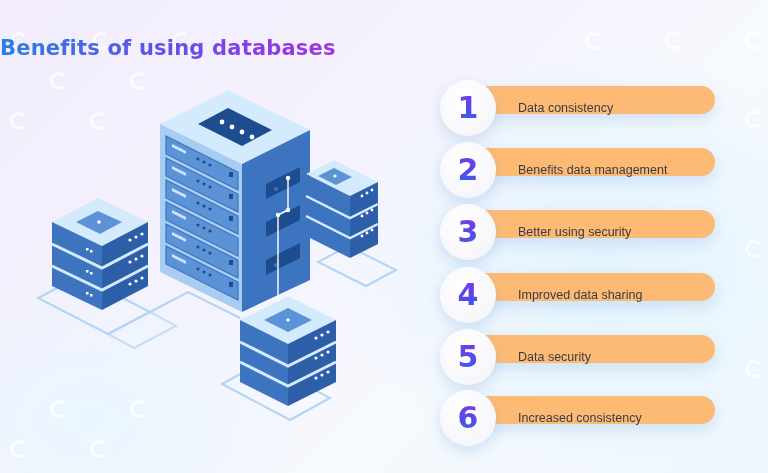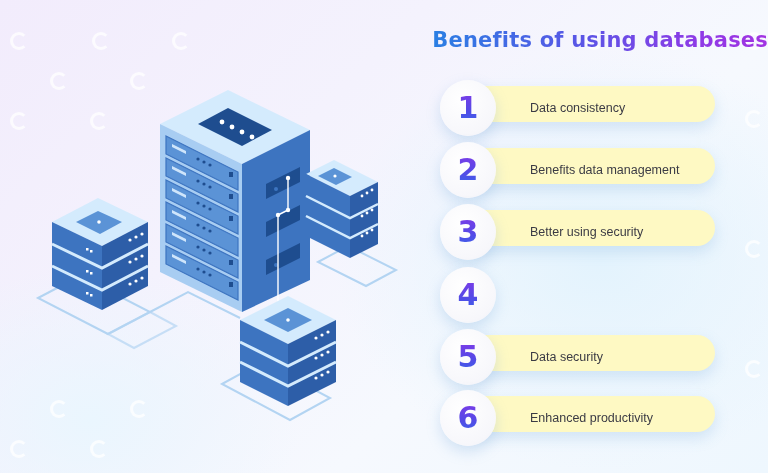--- a/index.html
+++ b/index.html
@@ -10,32 +10,32 @@
     background:
       radial-gradient(ellipse 380px 300px at 600px 260px, #e3f3fd 0%, rgba(227,243,253,0) 70%),
       radial-gradient(ellipse 300px 220px at 90px 420px, #eaf6fe 0%, rgba(234,246,254,0) 70%),
       linear-gradient(135deg, #f2ecfc 0%, #f4f2fd 35%, #f6f9fe 65%, #eef7fe 100%);
   }
   .wm {
     position: absolute; width: 18px; height: 18px; border-radius: 50%;
     border: 3px solid rgba(255,255,255,0.75); border-right-color: transparent;
   }
   .title {
-    position: absolute; left: 0; right: 0; top: 28px; text-align: right;
+    position: absolute; left: 0; right: 0; top: 36px; text-align: left;
     font-family: "DejaVu Sans", sans-serif; font-size: 21px; letter-spacing: 0.2px;
   }
   .title span {
     background: linear-gradient(90deg, #2a7fe3 0%, #5b55e6 45%, #8f3ae6 80%, #a233e2 100%);
     -webkit-background-clip: text; background-clip: text; color: transparent;
   }
   .list { position: absolute; left: 440px; top: 84px; width: 275px; }
   .item { position: absolute; left: 0; width: 275px; height: 48px; }
   .pill {
-    position: absolute; left: 20px; right: 0; top: 2px; height: 36px;
-    background: #fef9c3; border-radius: 24px;
+    position: absolute; left: 8px; right: 0; top: 2px; height: 28px;
+    background: #fdba74; border-radius: 24px;
     box-shadow: 0 6px 14px rgba(120,170,220,0.25);
   }
   .pill-label {
     position: absolute; left: 70px; top: 15px; font-size: 12.5px; color: #3b3b44;
     font-family: "Liberation Sans", sans-serif;
   }
   .circle {
     position: absolute; left: 0; top: -4px; width: 56px; height: 56px; border-radius: 50%;
     background: radial-gradient(circle at 40% 35%, #ffffff 0%, #f7f7fb 70%, #eeeff6 100%);
     box-shadow: 0 6px 14px rgba(120,170,220,0.28);
@@ -247,33 +247,36 @@
   </div>
   <div class="item" style="top:124px">
     <div class="pill">
       <span class="pill-label">Better using security</span>
     </div>
     <div class="circle">
       <span class="num">3</span>
     </div>
   </div>
   <div class="item" style="top:187px">
+    <div class="pill">
+      <span class="pill-label">Improved data sharing</span>
+    </div>
     <div class="circle">
       <span class="num">4</span>
     </div>
   </div>
   <div class="item" style="top:249px">
     <div class="pill">
       <span class="pill-label">Data security</span>
     </div>
     <div class="circle">
       <span class="num">5</span>
     </div>
   </div>
   <div class="item" style="top:310px">
     <div class="pill">
-      <span class="pill-label">Enhanced productivity</span>
+      <span class="pill-label">Increased consistency</span>
     </div>
     <div class="circle">
       <span class="num">6</span>
     </div>
   </div>
 </div>
 
 </body></html>

